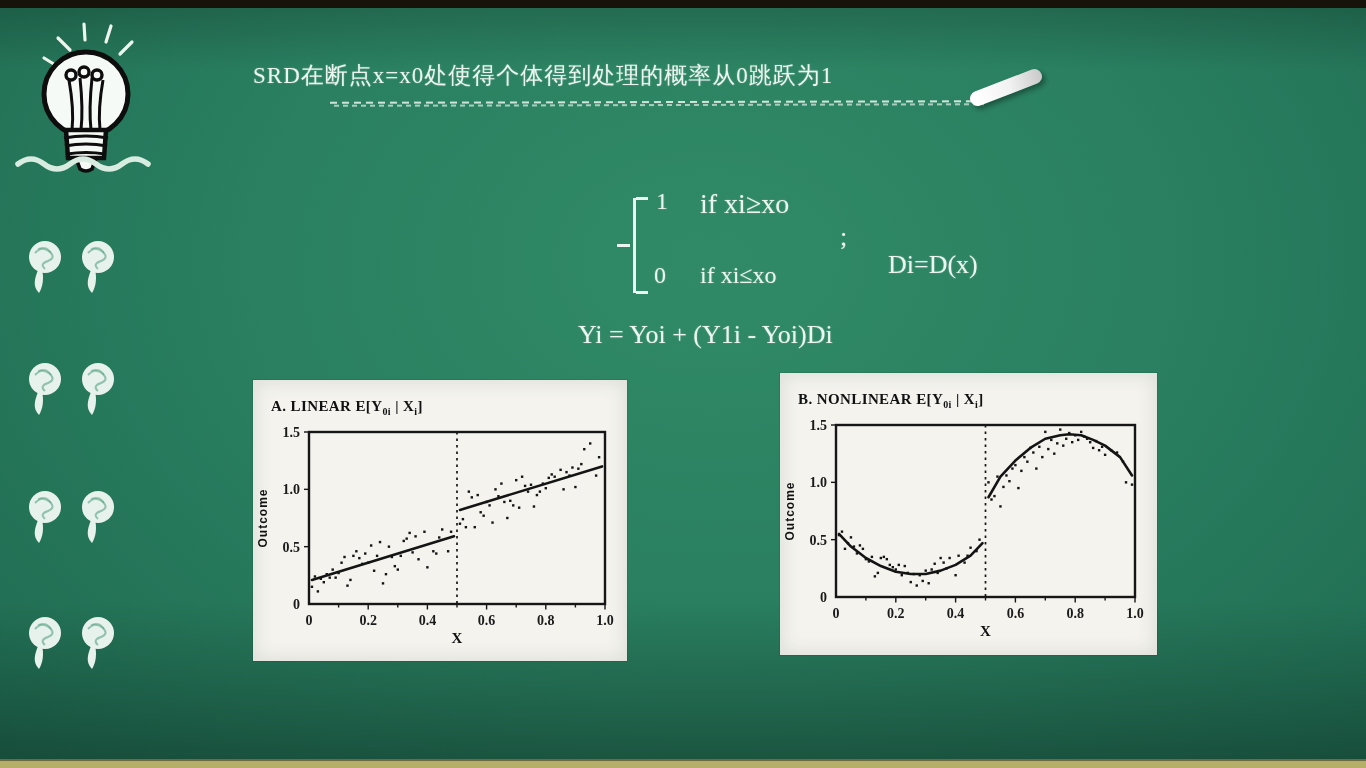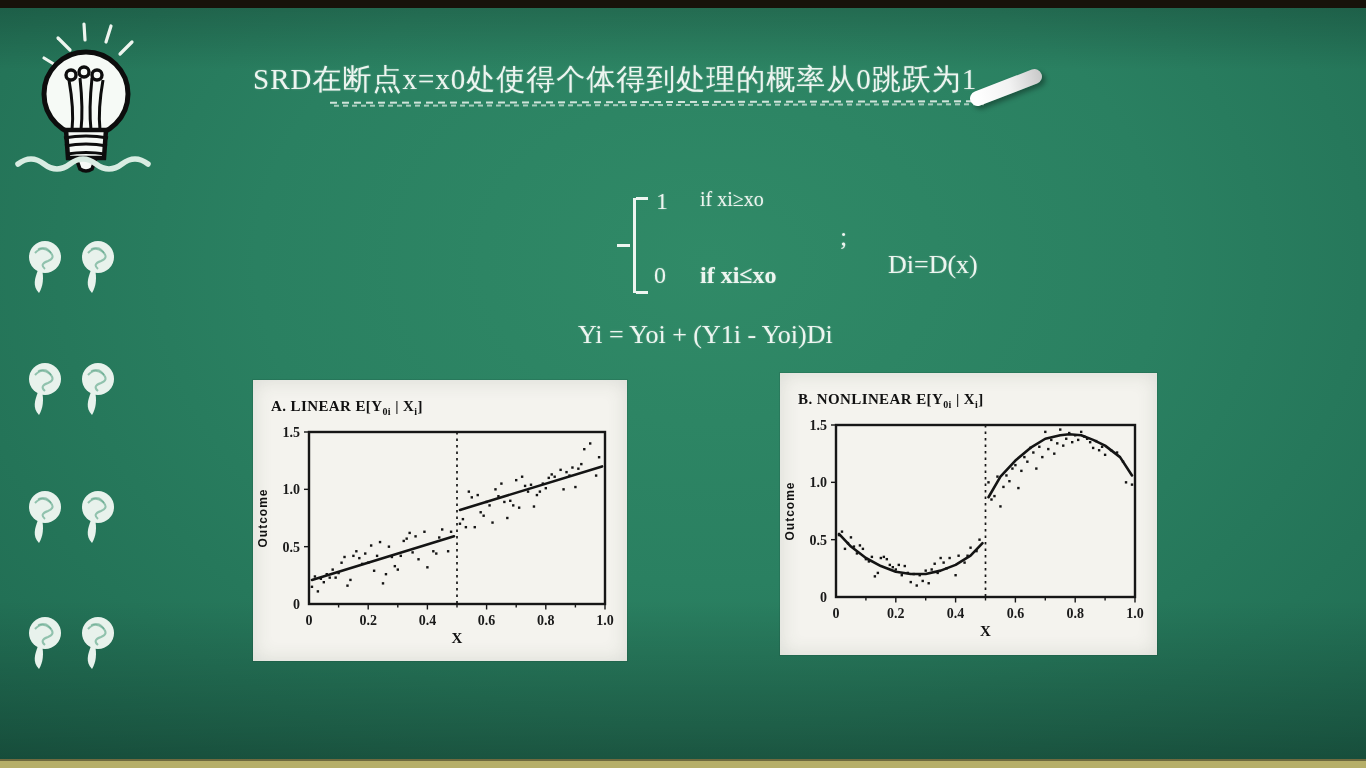--- a/index.html
+++ b/index.html
@@ -8,21 +8,21 @@
     font-family:"Liberation Serif","DejaVu Serif",serif;
     background:
       linear-gradient(180deg, rgba(0,0,0,.20) 0px, rgba(0,0,0,0) 70px, rgba(0,0,0,0) 600px, rgba(0,0,0,.22) 730px, rgba(0,0,0,.30) 768px),
       radial-gradient(ellipse at 52% 34%, #308a67 0%, #2a8061 45%, #247458 75%, #1f6a51 100%);
   }
   .strip-top{position:absolute;left:0;top:0;width:100%;height:8px;background:#17120a;}
   .strip-bottom-line{position:absolute;left:0;bottom:7px;width:100%;height:2px;background:#6f6a3f;}
   .strip-bottom{position:absolute;left:0;bottom:0;width:100%;height:7px;background:#b6af69;}
 
   .chalk-text{color:#edf5f0;text-shadow:0 0 2px rgba(233,245,238,.35);}
-  .slide-title{position:absolute;left:253px;top:60px;font-size:29px;letter-spacing:1px;white-space:nowrap;}
+  .slide-title{position:absolute;left:253px;top:60px;font-size:23px;letter-spacing:1px;white-space:nowrap;}
   .title-underline{
     position:absolute;left:330px;top:101px;width:654px;height:6px;transform:rotate(-.15deg);
     background:
       repeating-linear-gradient(90deg, rgba(236,245,239,.85) 0 7px, rgba(236,245,239,0) 7px 12px) 0 0/100% 2px no-repeat,
       repeating-linear-gradient(90deg, rgba(236,245,239,.65) 0 5px, rgba(236,245,239,0) 5px 9px) 4px 3px/100% 2px no-repeat;
   }
   .chalk-stick{
     position:absolute;left:968px;top:80px;width:76px;height:15px;border-radius:8px;
     background:linear-gradient(100deg,#ffffff 10%,#f2f2f2 55%,#c7c7c7 100%);
     transform:rotate(-21deg);box-shadow:2px 4px 5px rgba(0,0,0,.35);
@@ -32,23 +32,23 @@
   .qgroup{position:absolute;left:26px;display:flex;gap:15px;}
   .qm{width:38px;height:56px;}
 
   .mech-label{position:absolute;left:296px;top:224px;font-size:25px;letter-spacing:.5px;white-space:nowrap;}
   .brace-dash{position:absolute;left:617px;top:244px;width:13px;height:3px;background:#edf5f0;}
   .brace{position:absolute;left:633px;top:198px;width:14px;height:95px;border-left:3px solid #edf5f0;}
   .brace::before,.brace::after{content:"";position:absolute;left:0;width:12px;height:3px;background:#edf5f0;}
   .brace::before{top:-1px;}
   .brace::after{bottom:-1px;}
   .case-val-1{position:absolute;left:656px;top:188px;font-size:24px;}
-  .case-cond-1{position:absolute;left:700px;top:188px;font-size:20px;white-space:nowrap;}
+  .case-cond-1{position:absolute;left:700px;top:188px;font-size:28px;white-space:nowrap;}
   .case-val-0{position:absolute;left:654px;top:262px;font-size:24px;}
-  .case-cond-0{position:absolute;left:700px;top:262px;font-size:24px;white-space:nowrap;font-weight:bold;}
+  .case-cond-0{position:absolute;left:700px;top:262px;font-size:24px;white-space:nowrap;}
   .semi{position:absolute;left:840px;top:222px;font-size:26px;}
   .dix{position:absolute;left:888px;top:222px;font-size:26px;white-space:nowrap;margin-top:28px;}
   .yi-formula{position:absolute;left:578px;top:320px;font-size:26px;white-space:nowrap;}
 
   .panel{position:absolute;background:#f4f3ee;box-shadow:inset 0 0 20px rgba(55,80,60,.14), 0 0 0 1px rgba(0,0,0,.08);}
   .panel-a{left:253px;top:380px;width:374px;height:281px;}
   .panel-b{left:780px;top:373px;width:377px;height:282px;}
   .panel svg{display:block;width:100%;height:100%;}
   .tick{font:bold 14px "Liberation Serif",serif;fill:#1a1a1a;}
   .ptitle{font:bold 15px "Liberation Serif",serif;fill:#111;letter-spacing:.4px;}

